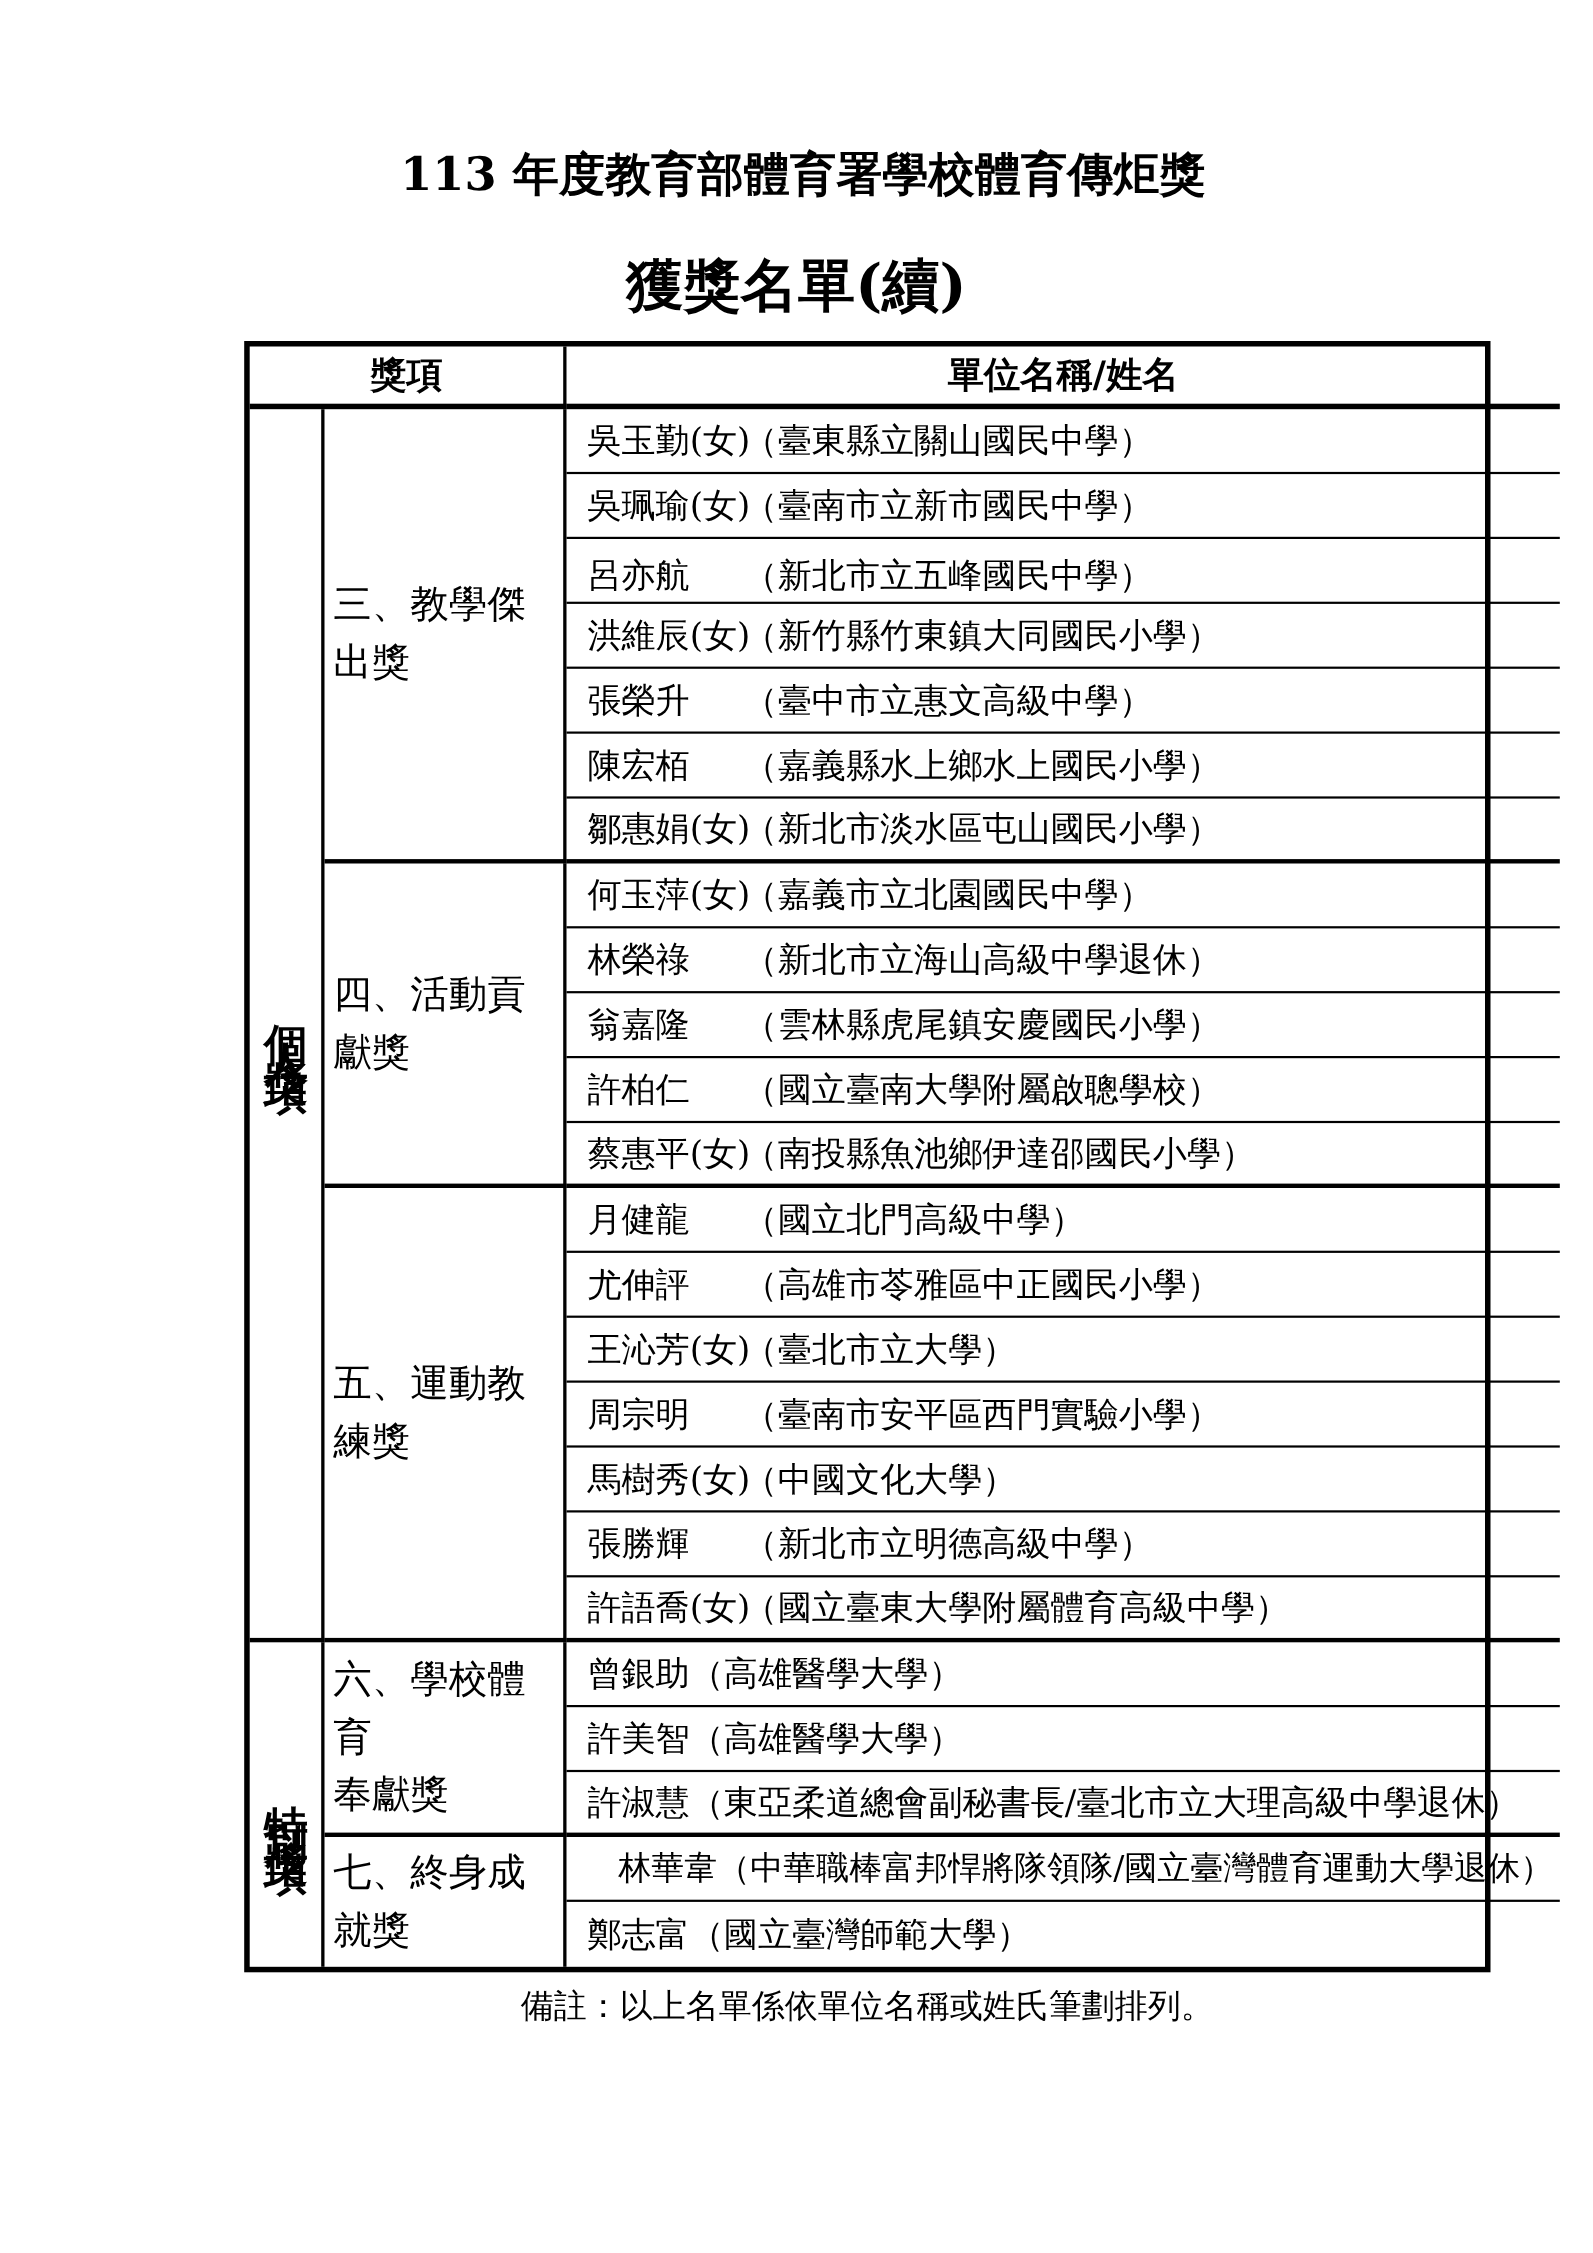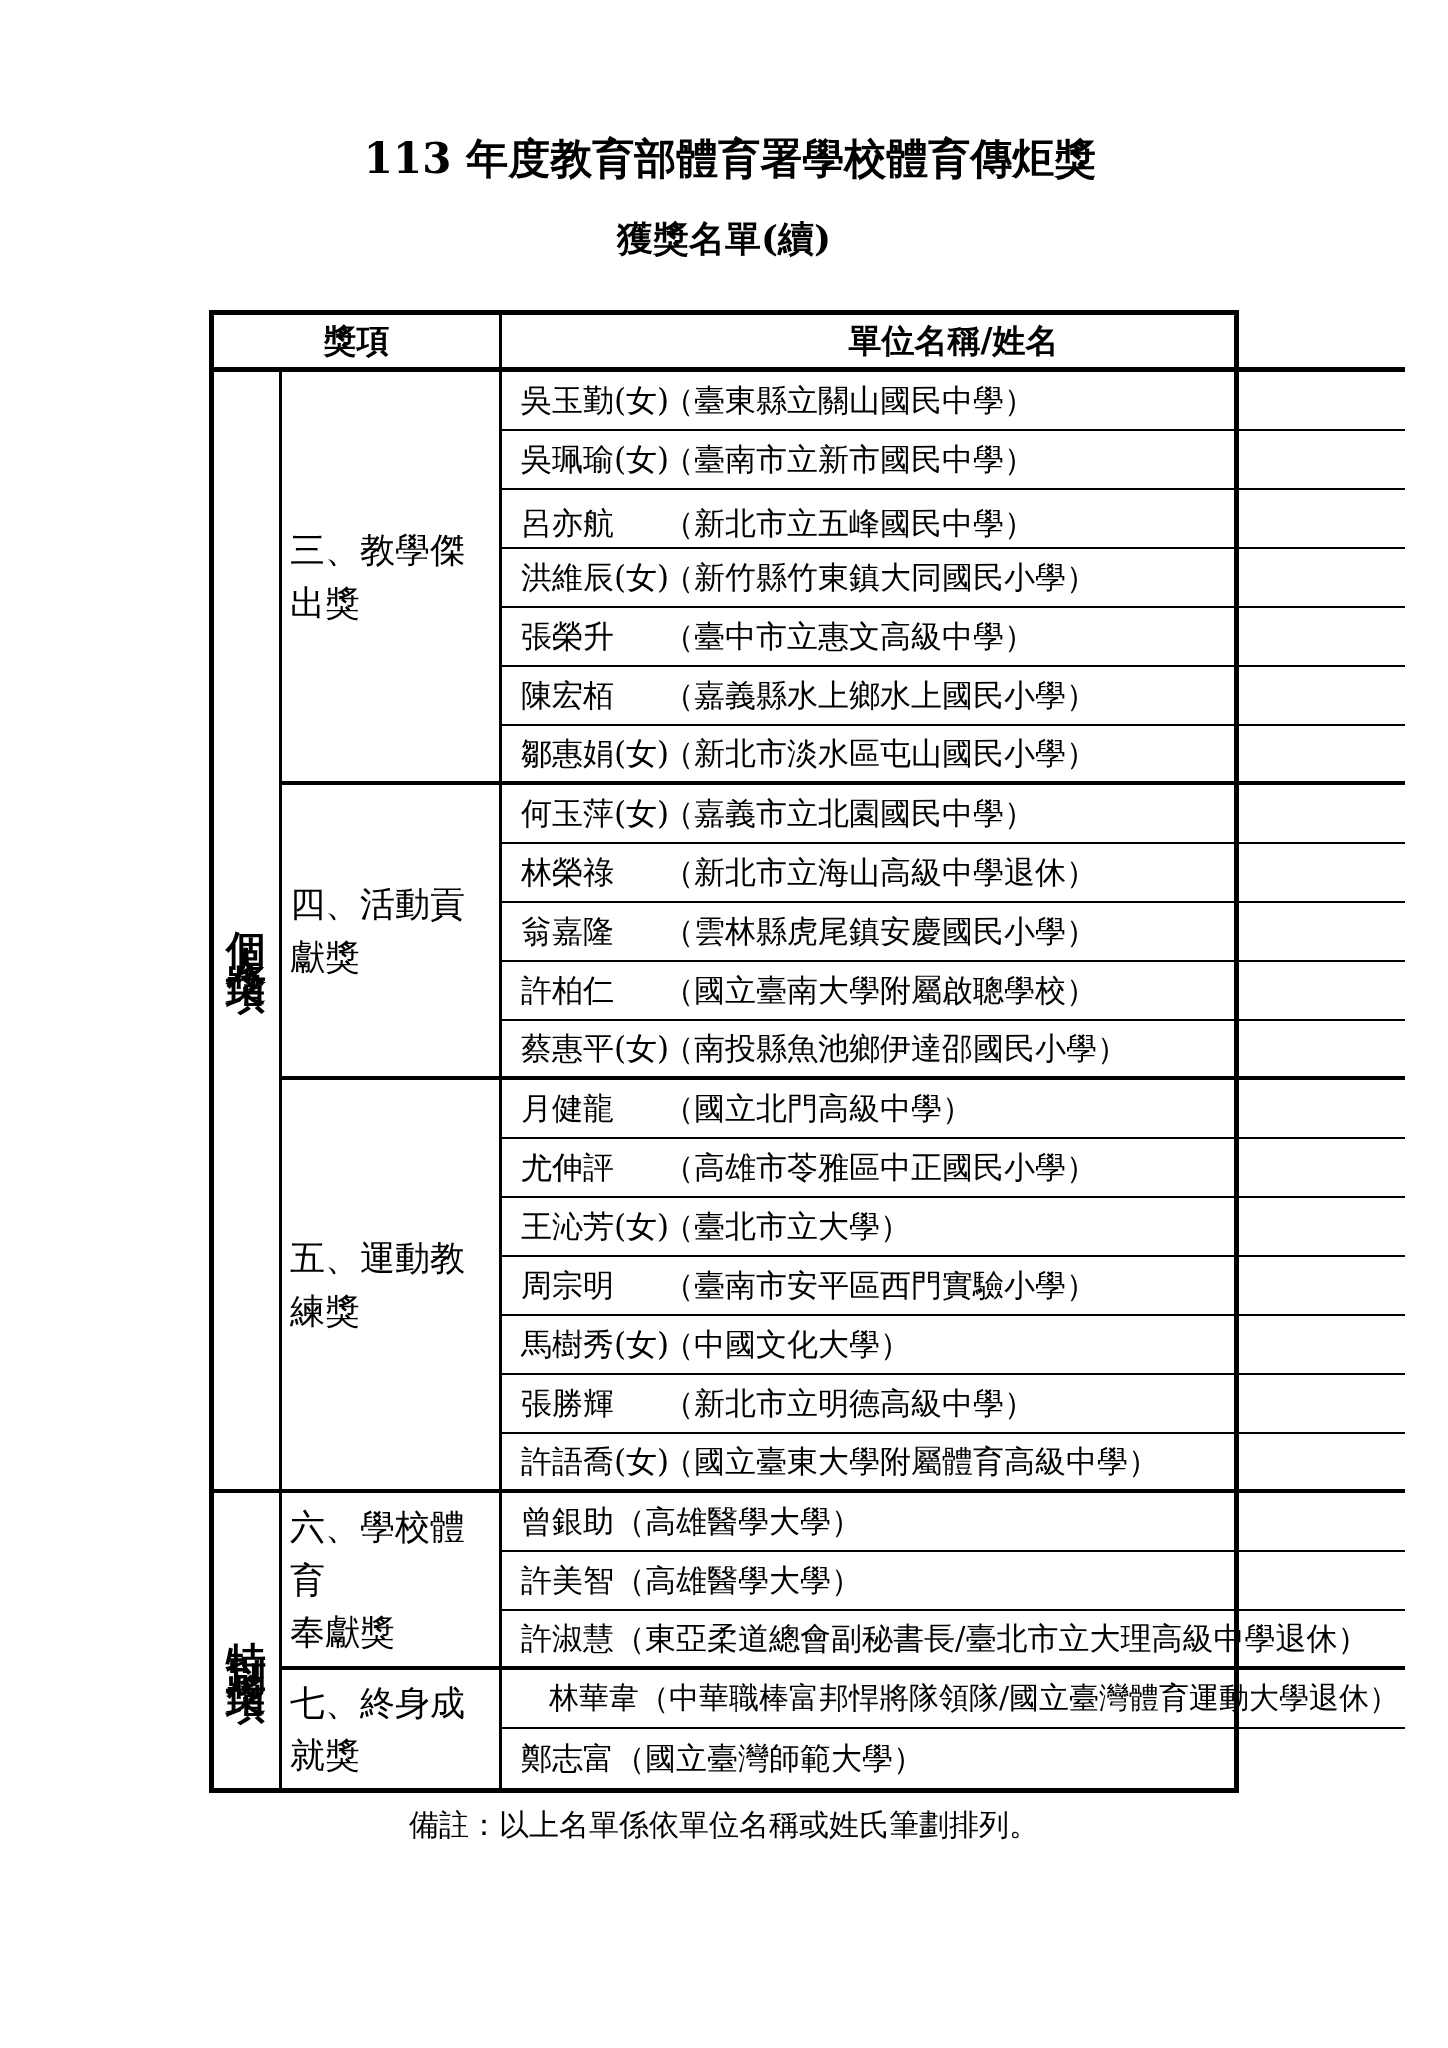--- a/index.html
+++ b/index.html
@@ -7,23 +7,23 @@
   .page {
     position:relative;
     width:1448px; height:2048px;
     background:#ffffff;
     color:#000;
     font-family:"DejaVu Serif", "Liberation Serif", serif;
     overflow:hidden;
   }
   .title-block { text-align:center; padding-top:138px; }
   .title-line1 { font-size:42px; font-weight:bold; line-height:1;margin-left:12px; }
-  .title-line2 { font-size:36px; font-weight:bold; line-height:1; margin-top:40px; }
-
-  .table-wrap { position:absolute; left:209px; top:310px; width:1030px; }
+  .title-line2 { font-size:52px; font-weight:bold; line-height:1; margin-top:54px; }
+
+  .table-wrap { position:absolute; left:222px; top:310px; width:1133px; }
   .award-table {
     display:grid;
     grid-template-columns:68px 220px 1fr;
     grid-template-rows:57px;
     grid-auto-rows:59px;
     border:5px solid #000;
     width:100%;
     background:#fff;
   }
   .cell { border-color:#000; border-style:solid; border-width:0; }

